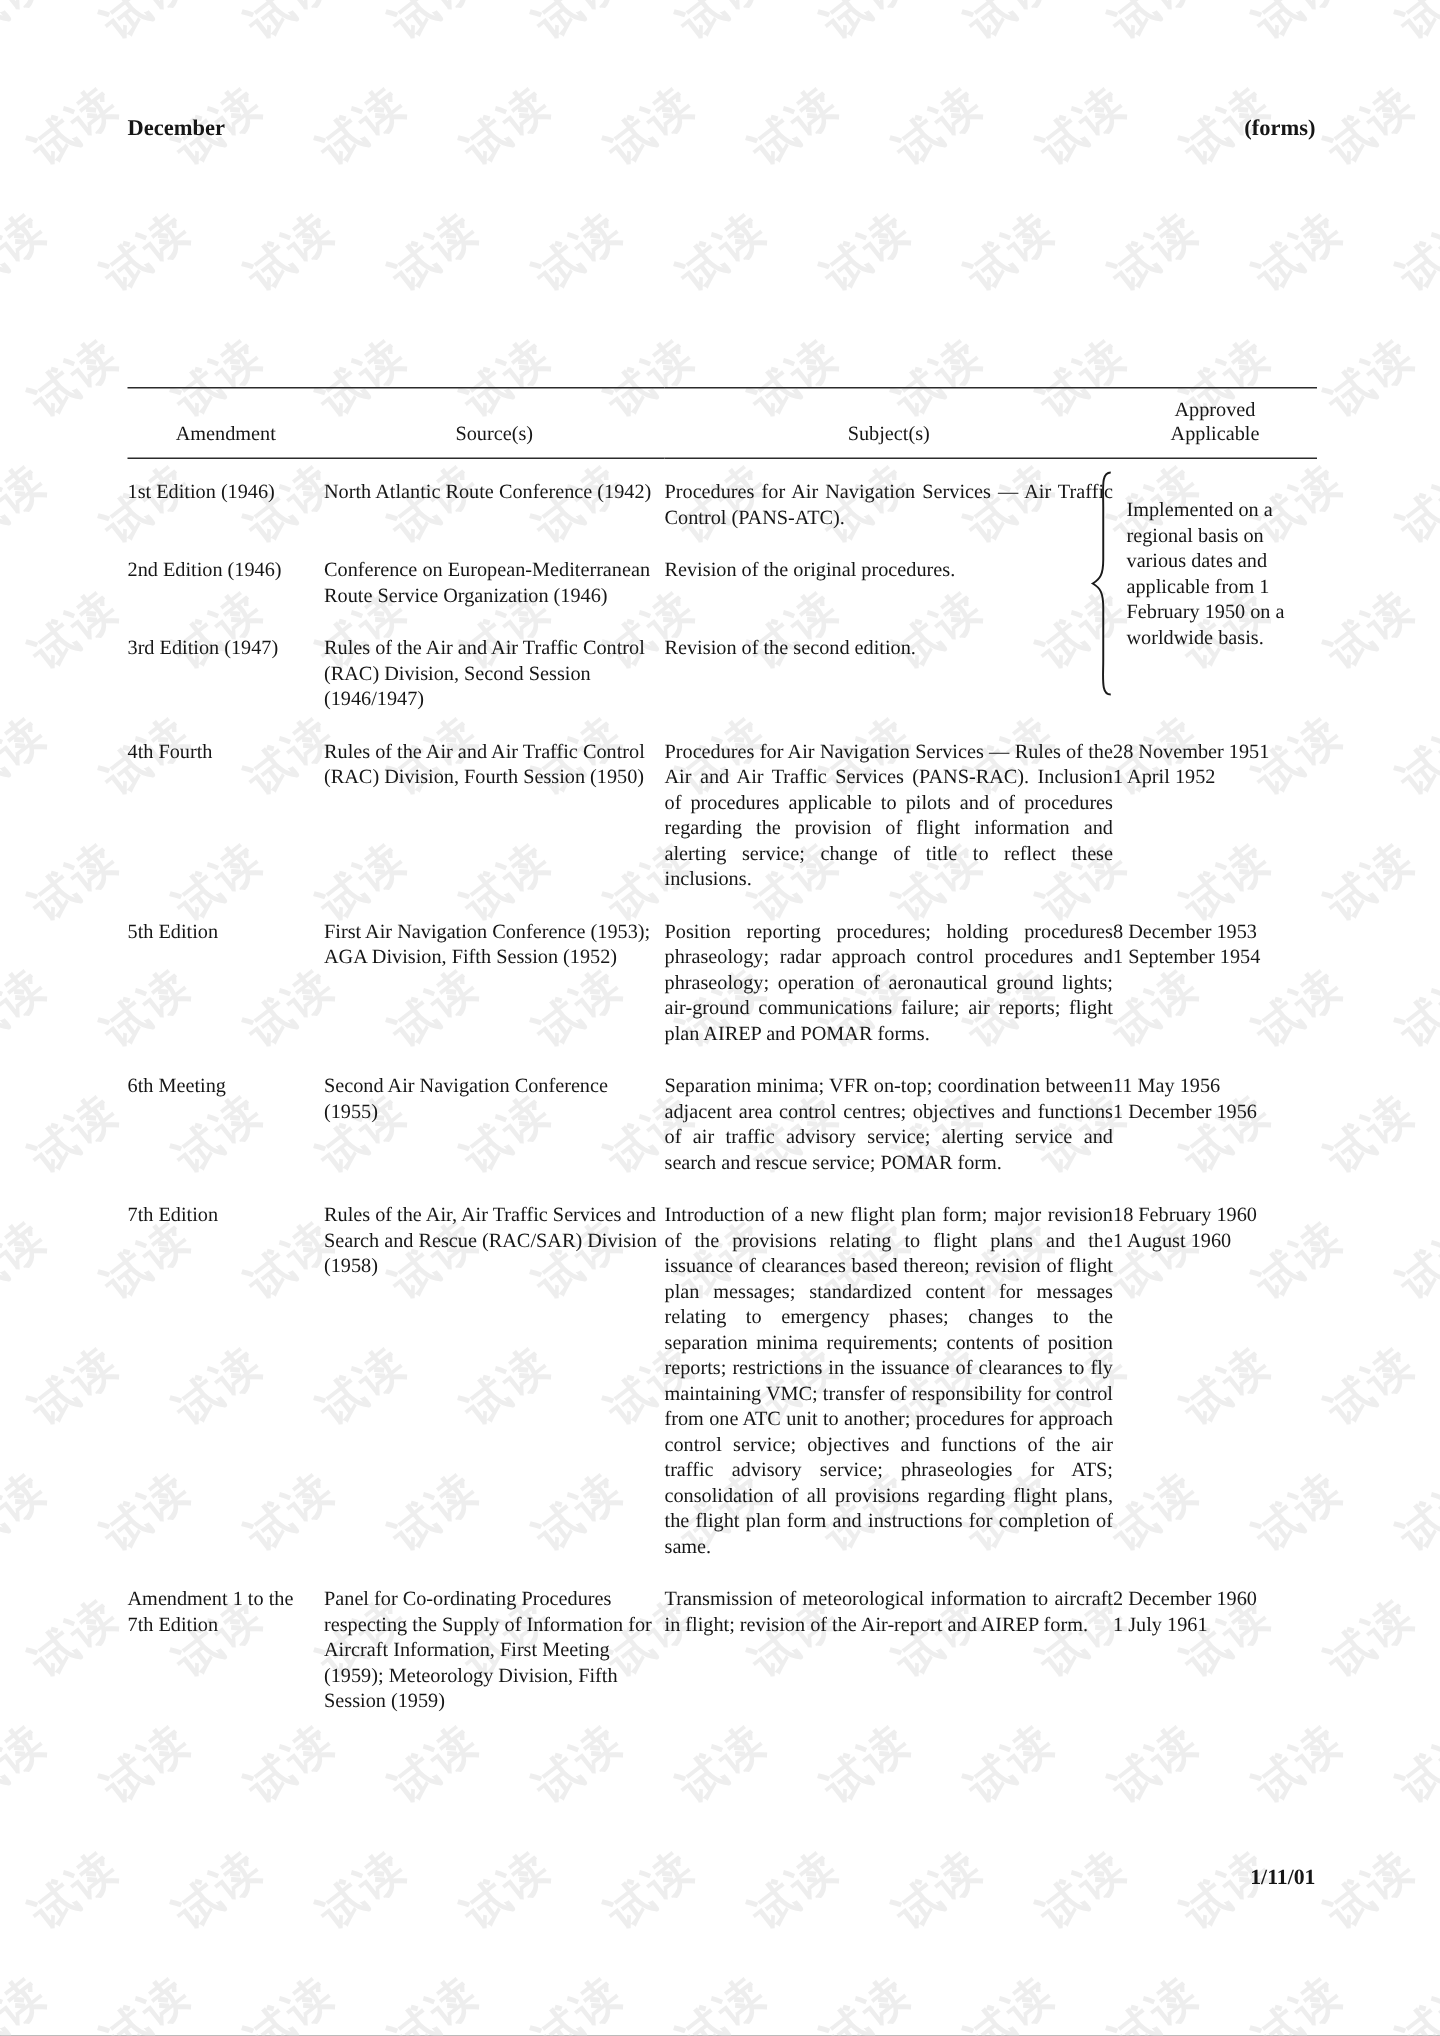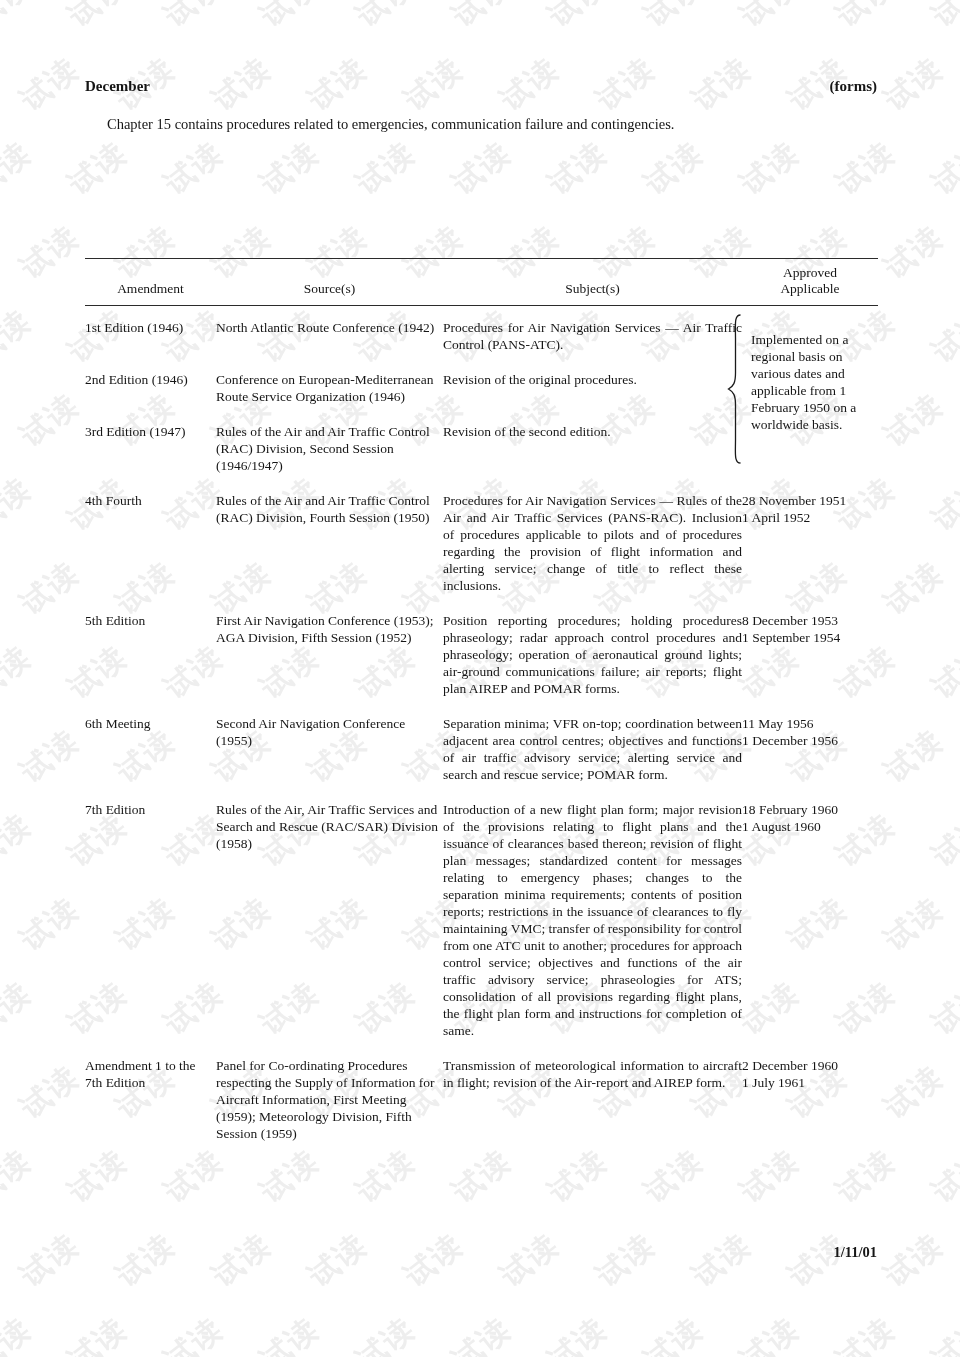--- a/index.html
+++ b/index.html
@@ -248,21 +248,20 @@
     </div>
 
   <div class="content">
 
     <div class="hdr">
       <span class="h-left">December</span>
       <span class="h-right">(forms)</span>
     </div>
 
     <div class="cols">
-      <div class="col-p">Chapter 15 contains procedures related to emergencies, communication failure and contingencies.</div>
     </div>
 
 
     <table class="amend">
       <colgroup>
         <col style="width:131px">
           <col style="width:227px">
           <col style="width:299px">
           <col style="width:136px">
       </colgroup>

